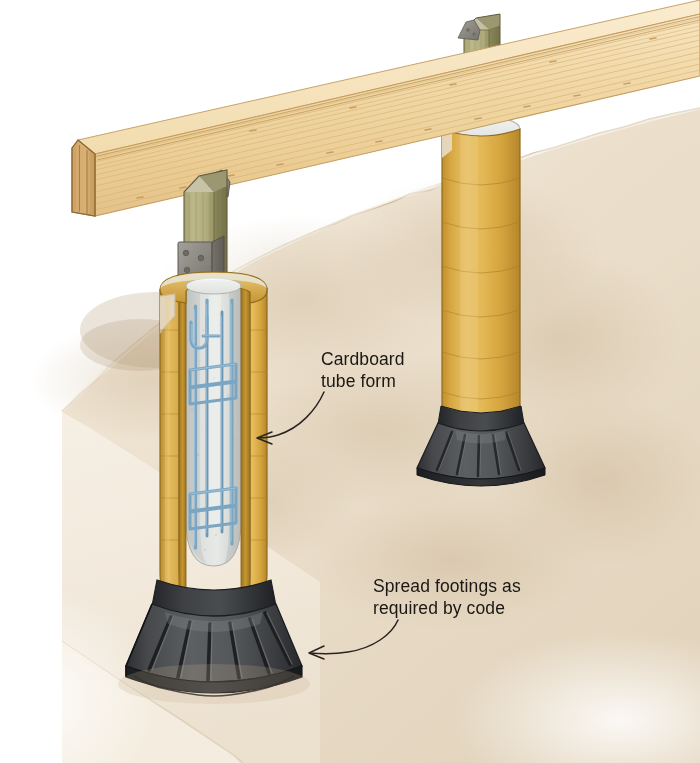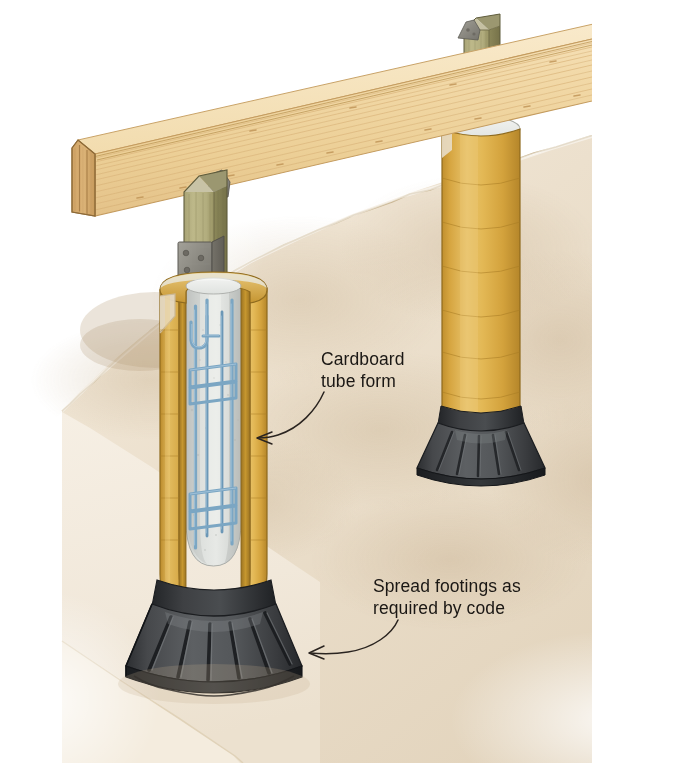--- a/index.html
+++ b/index.html
@@ -6,21 +6,21 @@
   html, body {
     margin: 0;
     padding: 0;
     background: #ffffff;
   }
   body {
     font-family: "Liberation Sans", sans-serif;
   }
   #stage {
     position: relative;
-    width: 592px;
+    width: 700px;
     height: 763px;
     overflow: hidden;
     background: #ffffff;
     text-decoration: underline;
   }
   #stage svg {
     display: block;
     width: 700px;
     height: 763px;
   }

